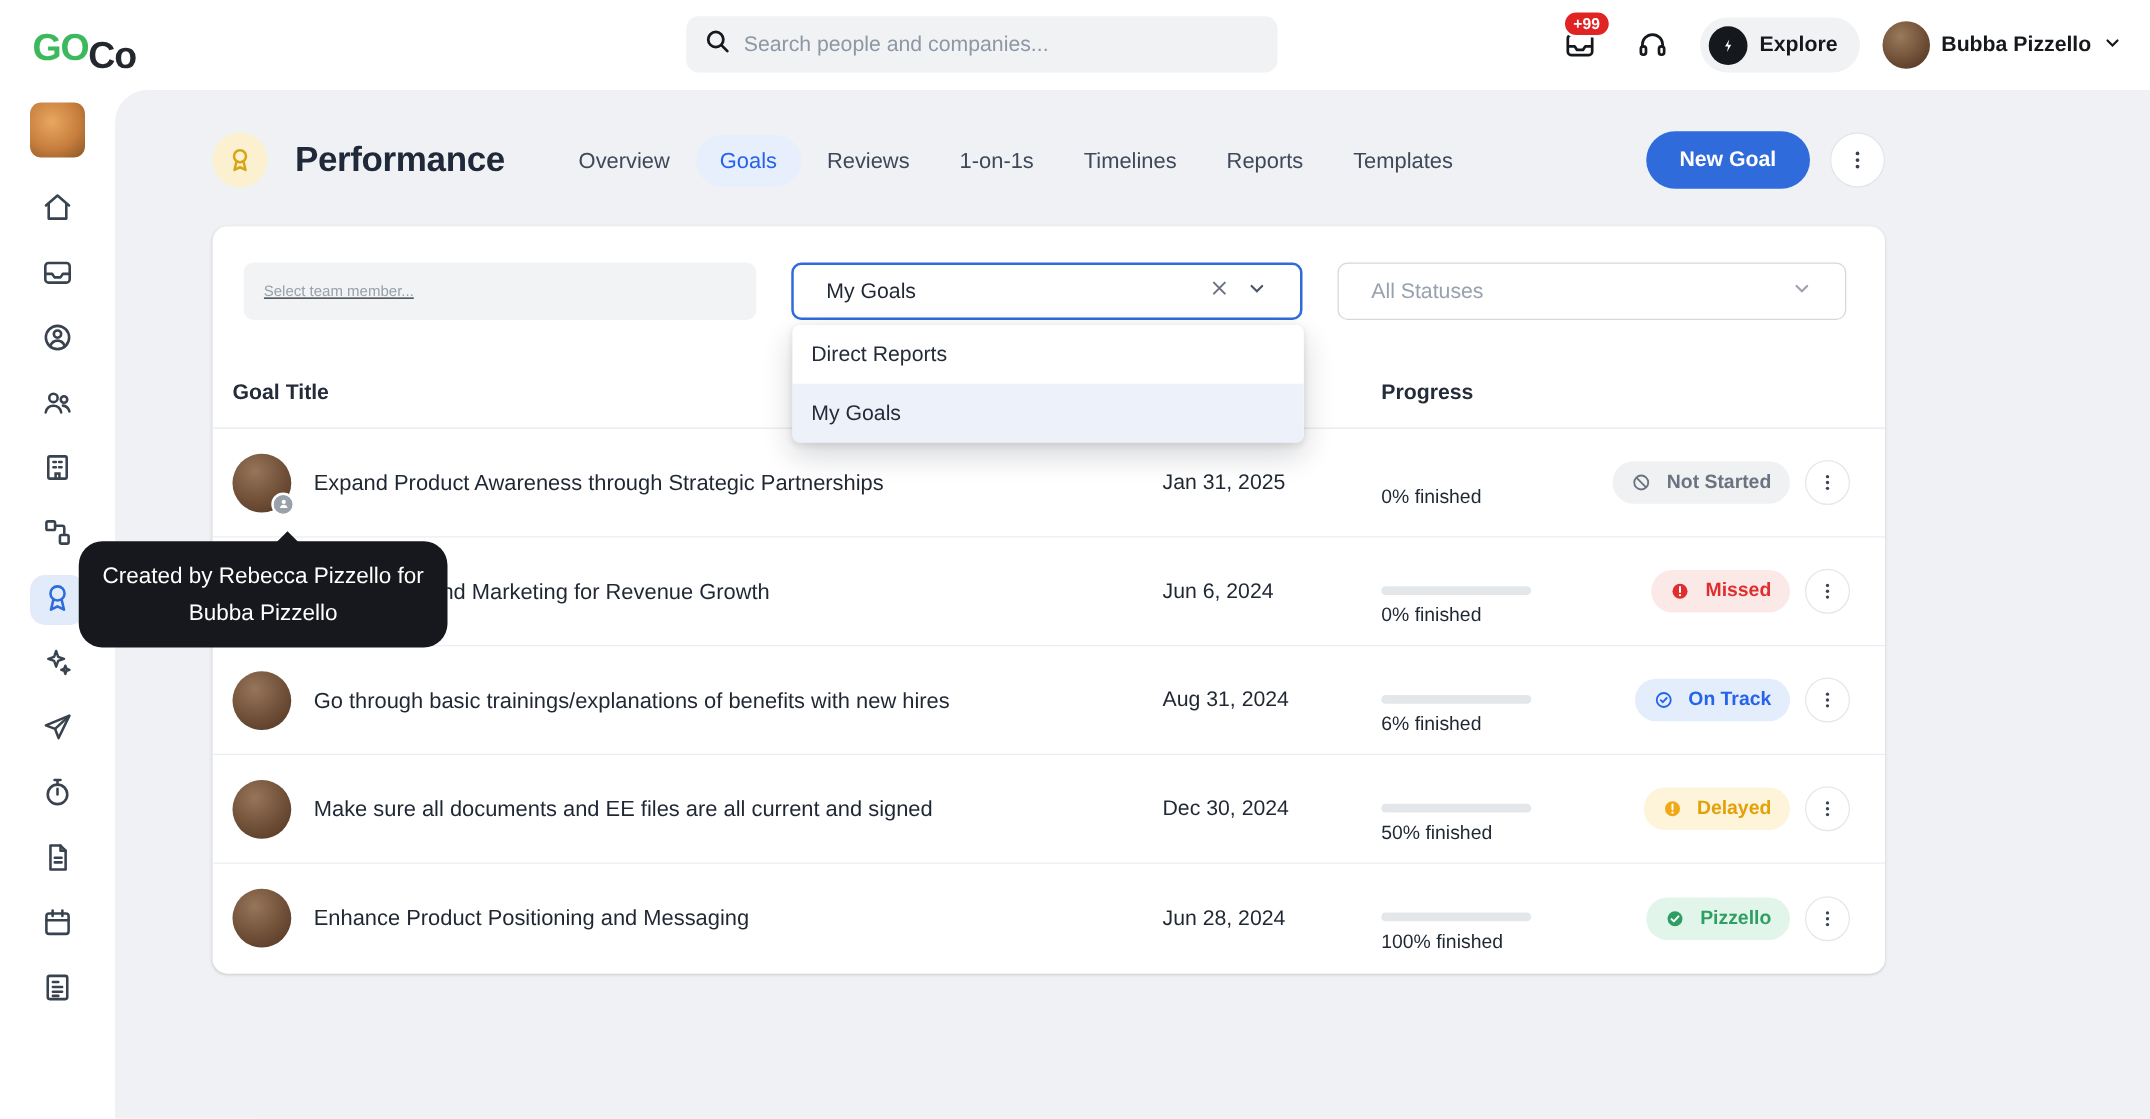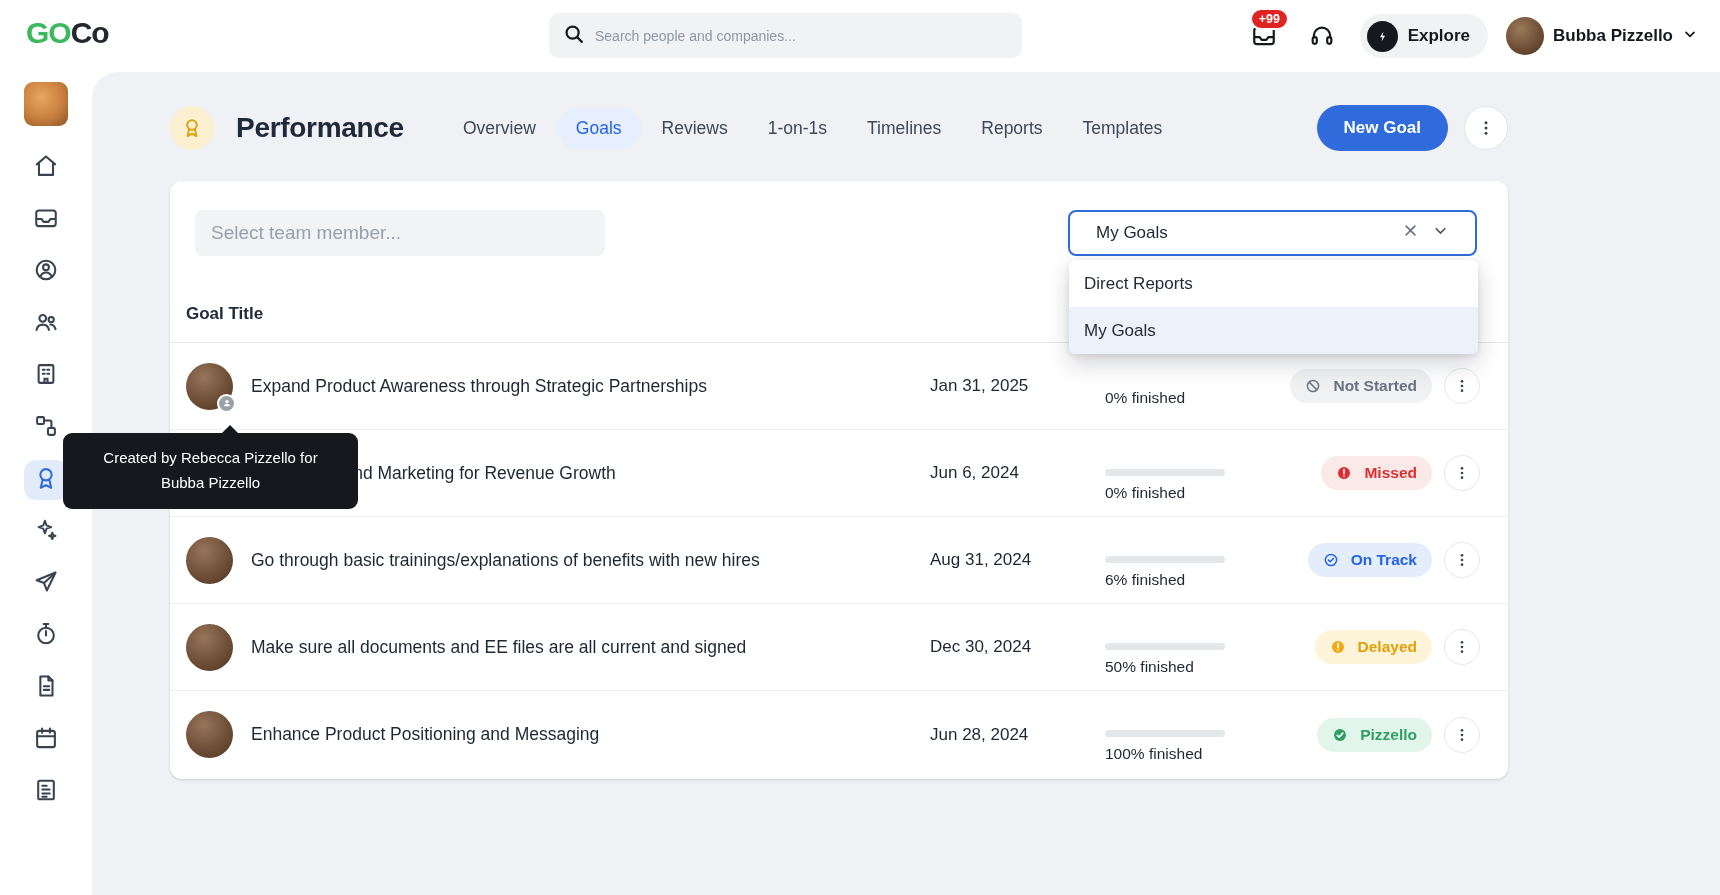--- a/index.html
+++ b/index.html
@@ -3,24 +3,24 @@
 <meta charset="utf-8">
 <style>
   * { margin:0; padding:0; box-sizing:border-box; }
   html,body { width:1720px; height:895px; overflow:hidden; background:#fff;
     font-family:"Liberation Sans", sans-serif; color:#1f2733; }
 
   
   .topbar { position:relative; height:72px; background:#fff; display:flex; align-items:center; }
   .logo { position:absolute; left:26px; top:16px; font-size:30px; font-weight:800; letter-spacing:-1px; display:flex; align-items:center; }
   .logo .go { color:#3cb95d; }
-  .logo .co { color:#23282e; font-weight:700; }
+  .logo .co { color:#23282e; font-weight:700;margin-top:12px; }
   .search-wrap { position:absolute; left:549px; top:13px; width:473px; height:45px;
     background:#f1f2f4; border-radius:10px; display:flex; align-items:center; padding:0 14px; gap:10px; }
-  .search-wrap input { border:none; outline:none; background:transparent; font-size:14px; color:#8b5cf6; width:100%;
+  .search-wrap input { border:none; outline:none; background:transparent; font-size:17px; color:#8b5cf6; width:100%;
     font-family:"Liberation Sans", sans-serif; }
   .search-wrap input::placeholder { color:#8d97a5; }
   .top-right { position:absolute; right:22px; top:0; height:72px; display:flex; align-items:center; gap:18px; }
   .icon-btn { position:relative; width:40px; height:40px; border-radius:10px; display:flex; align-items:center; justify-content:center; cursor:pointer; }
   .count-pill { position:absolute; top:-8px; left:6px; background:#e02424; color:#fff; font-size:12.5px; font-weight:700;
     border-radius:999px; padding:2px 7px; border:2px solid #fff; }
   .explore { height:44px; background:#f1f2f4; border-radius:22px; display:flex; align-items:center; gap:10px; padding:0 18px 0 7px; cursor:pointer;text-align:center; }
   .explore-circle { width:31px; height:31px; border-radius:50%; background:#15181c; display:flex; align-items:center; justify-content:center; }
   .explore-label { font-size:17px; font-weight:700; color:#15181c; }
   .user-chip { display:flex; align-items:center; gap:9px; cursor:pointer; }
@@ -53,21 +53,21 @@
   .new-goal-btn { height:46px; padding:0 27px; background:#2f6bdb; border:none; border-radius:23px; color:#fff;
     font-size:17px; font-weight:600; cursor:pointer; font-family:"Liberation Sans", sans-serif; }
   .kebab-btn { width:44px; height:44px; border-radius:50%; background:#fff; border:1px solid #e2e5ea;
     display:flex; align-items:center; justify-content:center; cursor:pointer; }
 
   
   .card { margin-top:25px; width:1338px; height:598px; background:#fff; border-radius:12px;
     box-shadow:0 1px 2px rgba(16,24,40,.06), 0 1px 3px rgba(16,24,40,.10); position:relative; }
   .filters { position:absolute; top:29px; left:25px; right:31px; display:flex; justify-content:space-between; }
   .tm-input { width:410px; height:46px; background:#f2f3f5; border:none; border-radius:8px; padding:0 16px;
-    font-size:19px; color:#1f2733; outline:none; font-family:"Liberation Sans", sans-serif; }
+    font-size:12px; color:#1f2733; outline:none; font-family:"Liberation Sans", sans-serif;text-decoration:underline; }
   .tm-input::placeholder { color:#97a0ad; }
   .select { height:46px; border-radius:8px; display:flex; align-items:center; padding:0 26px; font-size:17px; cursor:pointer; position:relative; }
   .select.goal-scope { width:409px; border:2px solid #2f6bdb; background:#fff; color:#1f2733; }
   .select.status { width:407px; border:1px solid #d4d8de; background:#fff; color:#98a1ae; }
   .select .grow { flex:1; }
   .select .ctl { display:flex; align-items:center; gap:14px; }
   .dropdown-panel { position:absolute; top:48px; left:-1px; width:409px; background:#fff; border-radius:6px;
     box-shadow:0 10px 24px rgba(16,24,40,.18), 0 2px 6px rgba(16,24,40,.10); z-index:20; overflow:hidden; }
   .dd-option { height:47px; display:flex; align-items:center; padding:0 15px; font-size:17px; color:#242c39; cursor:pointer; background:#fff; }
   .dd-option.selected { background:#ecf1fa; }
@@ -97,21 +97,21 @@
   .badge.s-not-started { background:#eff1f3; color:#6b7280; }
   .badge.s-missed { background:#fbe9e8; color:#e02d2d; }
   .badge.s-on-track { background:#e4edfc; color:#2563eb; }
   .badge.s-delayed { background:#fdf4da; color:#e3a008; }
   .badge.s-completed { background:#e2f5ea; color:#2f9e63; }
   .row-kebab { justify-self:center; width:36px; height:36px; border-radius:50%; border:1px solid #e4e7ea;
     display:flex; align-items:center; justify-content:center; cursor:pointer; background:#fff; }
 
   
   .tooltip { position:absolute; left:63px; top:433px; width:295px; background:#16181d; color:#fff;
-    border-radius:9px; padding:13px 16px; font-size:15px; line-height:1.65; text-align:center; z-index:40; }
+    border-radius:19px; padding:13px 16px; font-size:18px; line-height:1.65; text-align:center; z-index:40; }
   .tooltip::before { content:""; position:absolute; top:-8px; left:158px; border-left:9px solid transparent;
     border-right:9px solid transparent; border-bottom:9px solid #16181d; }
 </style>
 </head>
 <body>
 
 <header class="topbar">
   <div class="logo">
     <span class="go">GO</span>
       <span class="co">Co</span>
@@ -304,20 +304,28 @@
                   </svg>
               </span>
             </span>
 
             <div class="dropdown-panel">
               <div class="dd-option">Direct Reports</div>
               <div class="dd-option selected">My Goals</div>
             </div>
           </div>
 
+          <div class="select status">
+            <span class="grow">All Statuses</span>
+            <span>
+              <svg width="17" height="17" viewBox="0 0 24 24" fill="none" stroke="#9aa3af" stroke-width="2.4" stroke-linecap="round">
+                  <path d="M6 9.5l6 6 6-6"></path>
+                </svg>
+            </span>
+          </div>
         </div>
 
         <div class="tbl-head">
           <span class="th">Goal Title</span>
           <span></span>
           <span class="th">Progress</span>
           <span></span>
             <span></span>
         </div>
 

